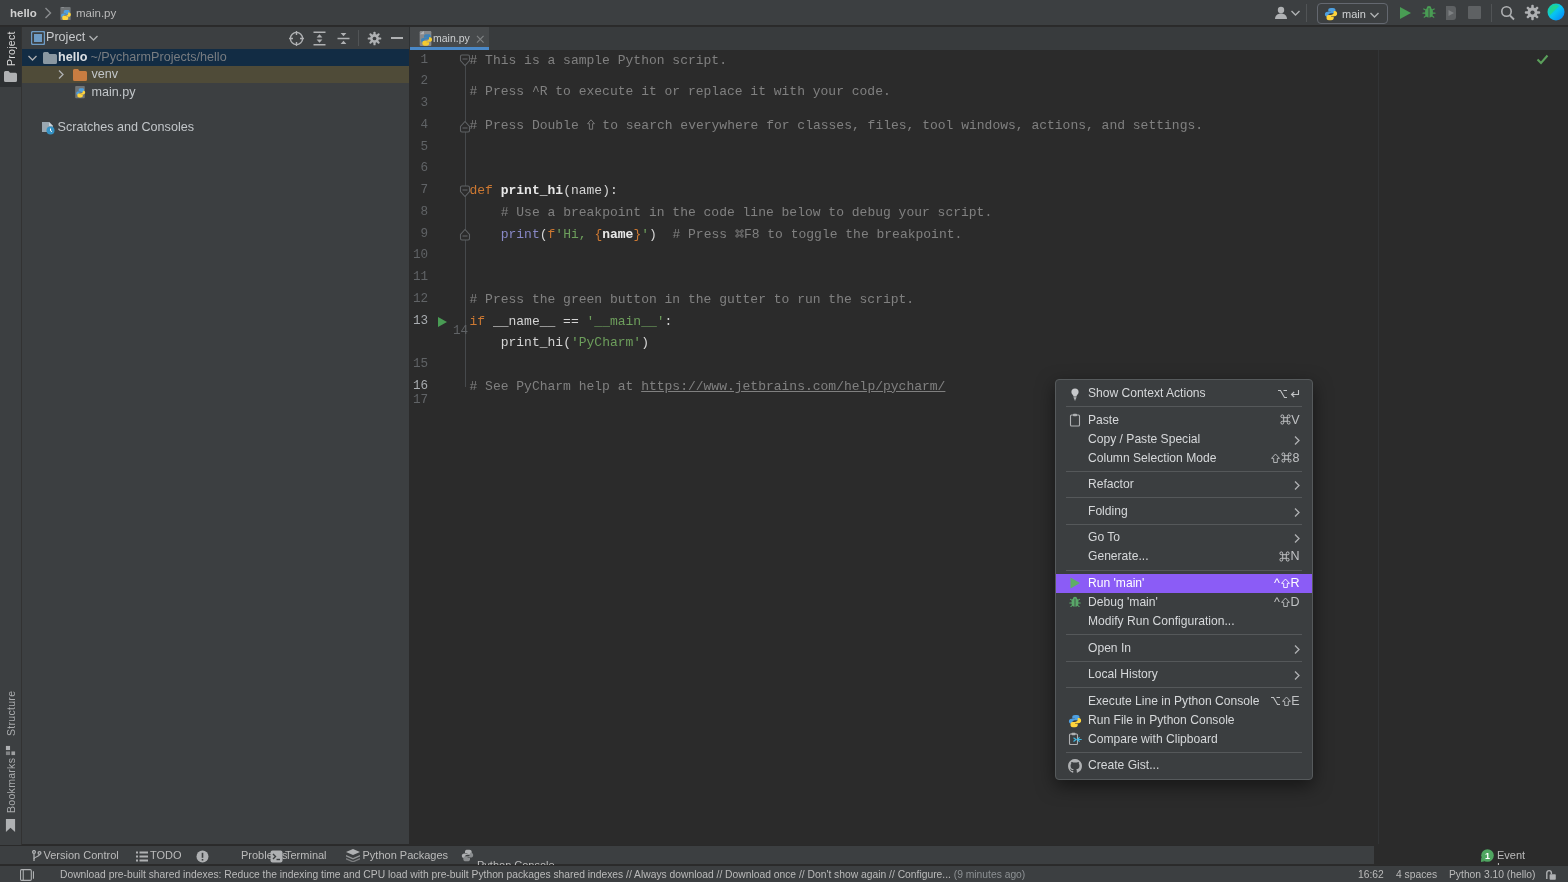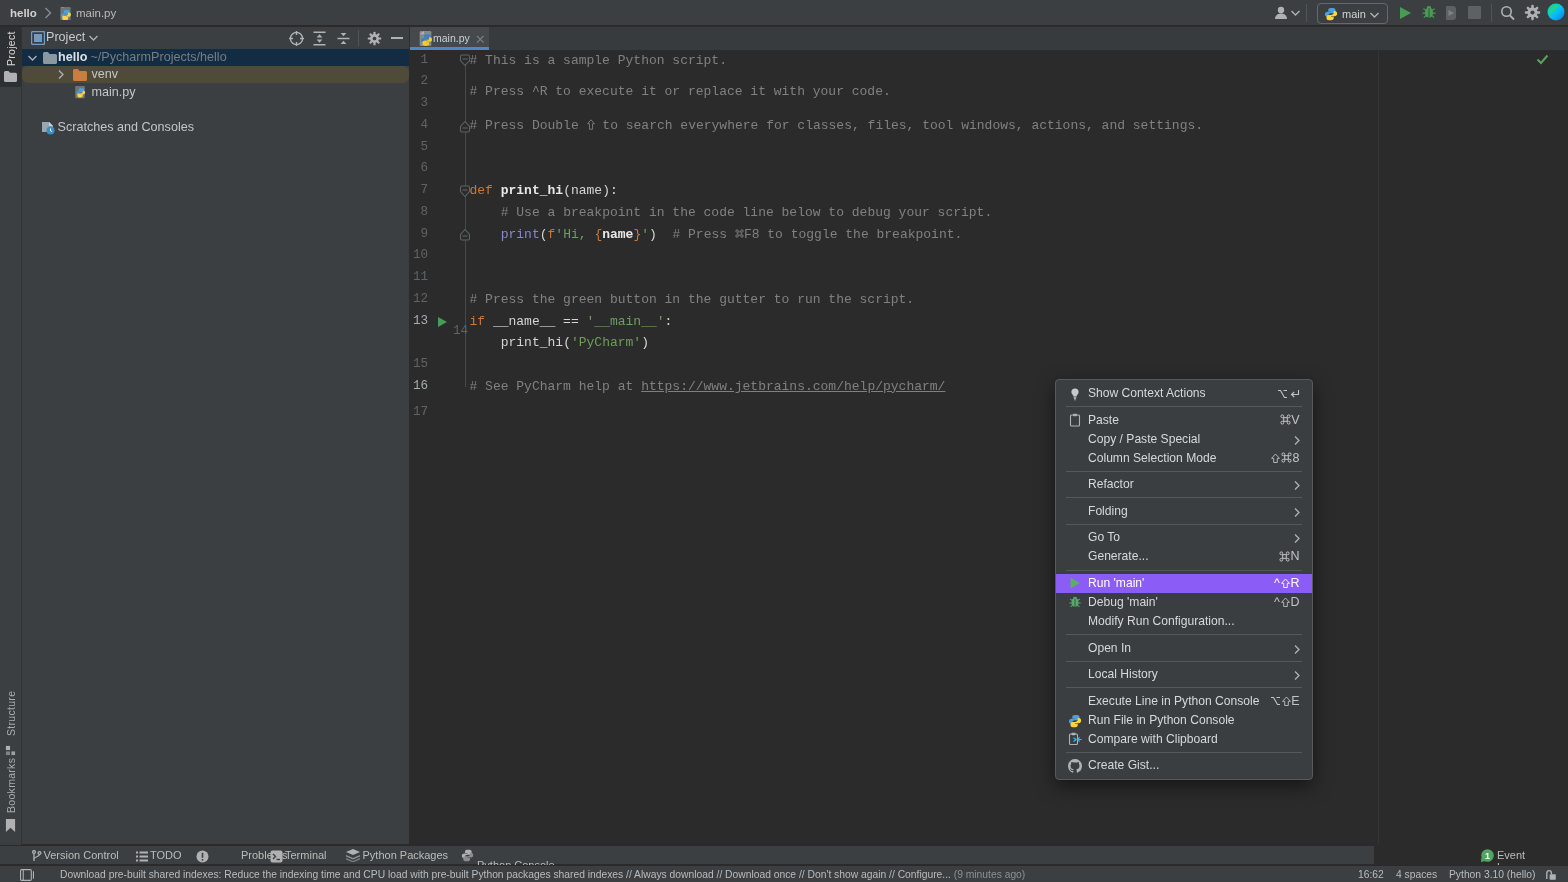--- a/index.html
+++ b/index.html
@@ -202,21 +202,21 @@
     <div class="trow" style="top:22px; background:#122C44; color:#C7CBCF;">
       <svg class="abs" style="left:6px; top:5.5px;" width="9" height="6" viewBox="0 0 9 6">
           <path d="M0.5 1 L4.5 5 L8.5 1" stroke="#AFB1B3" stroke-width="1.3" fill="none"></path>
         </svg>
       <svg class="abs" style="left:21px; top:2.5px;" width="14" height="12" viewBox="0 0 14 12">
           <path d="M0 1.5 A1.5 1.5 0 0 1 1.5 0 H5 L6.5 2 H12.5 A1.5 1.5 0 0 1 14 3.5 V10.5 A1.5 1.5 0 0 1 12.5 12 H1.5 A1.5 1.5 0 0 1 0 10.5 Z" fill="#8A98A2"></path>
         </svg>
       <span class="abs" style="left:36px; font-weight:bold; color:#DCE0E4;">hello</span>
       <span class="abs" style="left:68.5px; color:#787C80;">~/PycharmProjects/hello</span>
     </div>
-    <div class="trow" style="top:39.4px; background:#4F4B38;border-radius:6px;">
+    <div class="trow" style="top:39.4px; background:#4F4B38;">
       <svg class="abs" style="left:36px; top:4px;" width="6" height="9" viewBox="0 0 6 9">
           <path d="M1 0.5 L5 4.5 L1 8.5" stroke="#AFB1B3" stroke-width="1.3" fill="none"></path>
         </svg>
       <svg class="abs" style="left:51px; top:2.5px;" width="14" height="12" viewBox="0 0 14 12">
           <path d="M0 1.5 A1.5 1.5 0 0 1 1.5 0 H5 L6.5 2 H12.5 A1.5 1.5 0 0 1 14 3.5 V10.5 A1.5 1.5 0 0 1 12.5 12 H1.5 A1.5 1.5 0 0 1 0 10.5 Z" fill="#C87D41"></path>
         </svg>
       <span class="abs" style="left:69.5px;">venv</span>
     </div>
     <div class="trow" style="top:56.8px;">
       <svg class="abs" style="left:51px; top:1.5px;" width="14" height="14" viewBox="0 0 16 16">
@@ -271,21 +271,21 @@
       <div class="ln" style="top:130.1px;">7</div>
       <div class="ln" style="top:151.85px;">8</div>
       <div class="ln" style="top:173.6px;">9</div>
       <div class="ln" style="top:195.35px;">10</div>
       <div class="ln" style="top:217.1px;">11</div>
       <div class="ln" style="top:238.85px;">12</div>
       <div class="ln" style="top:260.6px; color:#A8ACB0;">13</div>
       <div class="ln" style="top:271px;margin-left:40px;">14</div>
       <div class="ln" style="top:304.1px;">15</div>
       <div class="ln" style="top:325.85px; color:#A8ACB0;">16</div>
-      <div class="ln" style="top:352px;">17</div>
+      <div class="ln" style="top:340px;">17</div>
 
       <svg class="fold" style="top:4px;" width="12" height="13" viewBox="0 0 12 13">
           <path d="M1.5 2.5 a1.5 1.5 0 0 1 1.5-1.5 h6 a1.5 1.5 0 0 1 1.5 1.5 v4 L6 11.5 L1.5 6.5 Z" fill="#2B2B2B" stroke="#5F6265" stroke-width="1.1"></path>
           <path d="M3.5 5 H8.5" stroke="#5F6265" stroke-width="1.1"></path>
         </svg>
       <svg class="fold" style="top:70px;" width="12" height="13" viewBox="0 0 12 13">
           <path d="M1.5 10.5 a1.5 1.5 0 0 0 1.5 1.5 h6 a1.5 1.5 0 0 0 1.5-1.5 v-4 L6 1.5 L1.5 6.5 Z" fill="#2B2B2B" stroke="#5F6265" stroke-width="1.1"></path>
           <path d="M3.5 8 H8.5" stroke="#5F6265" stroke-width="1.1"></path>
         </svg>
       <svg class="fold" style="top:134.6px;" width="12" height="13" viewBox="0 0 12 13">

